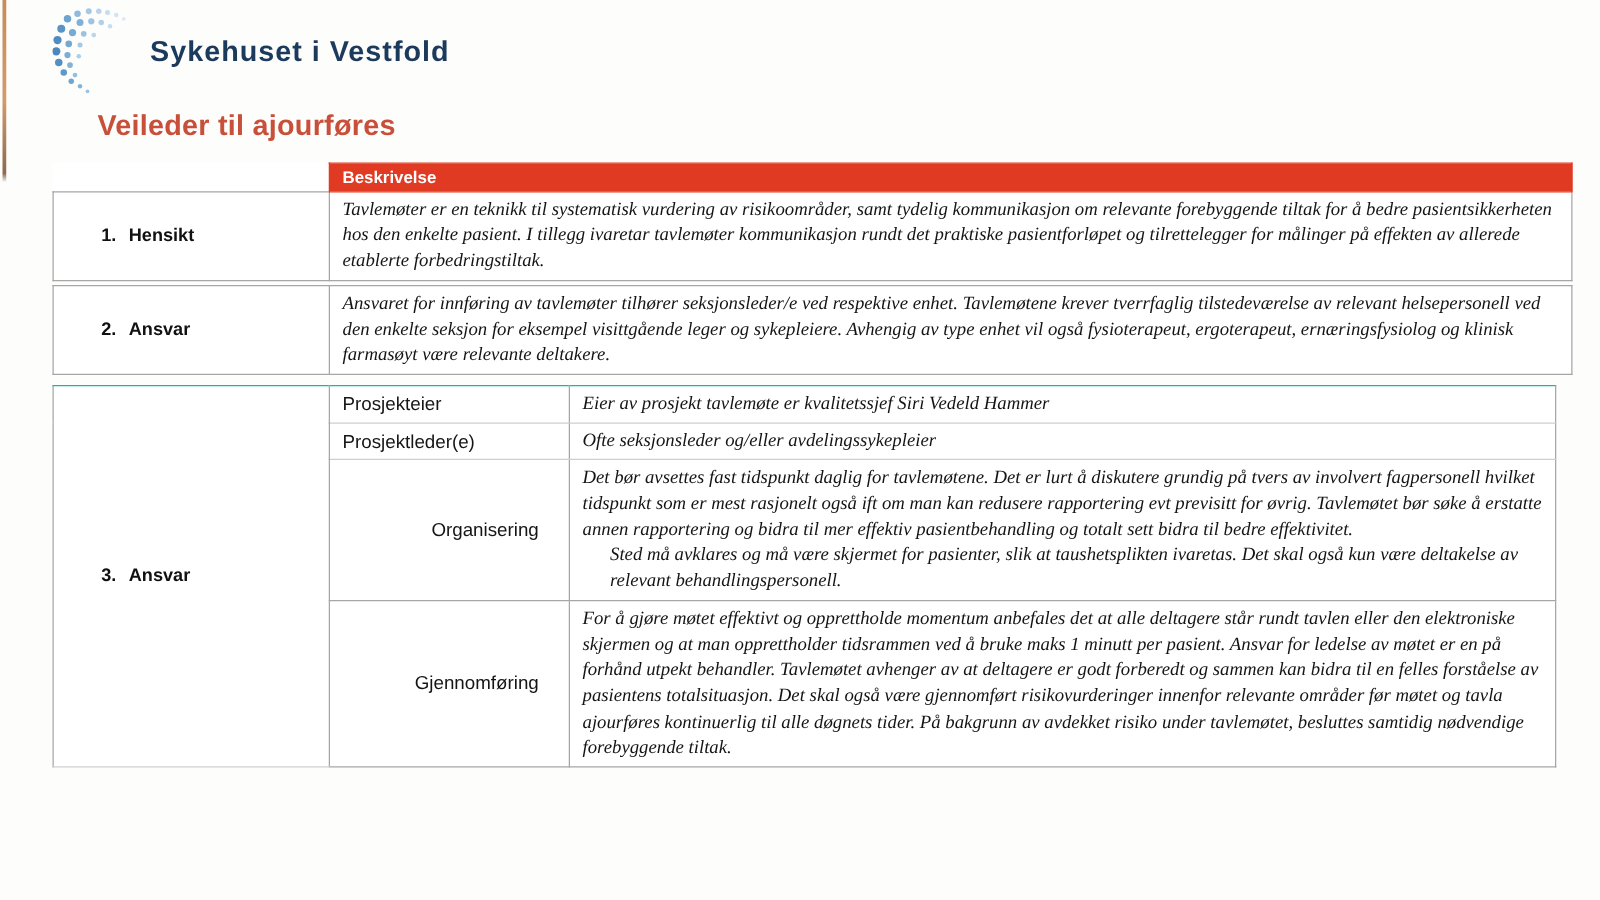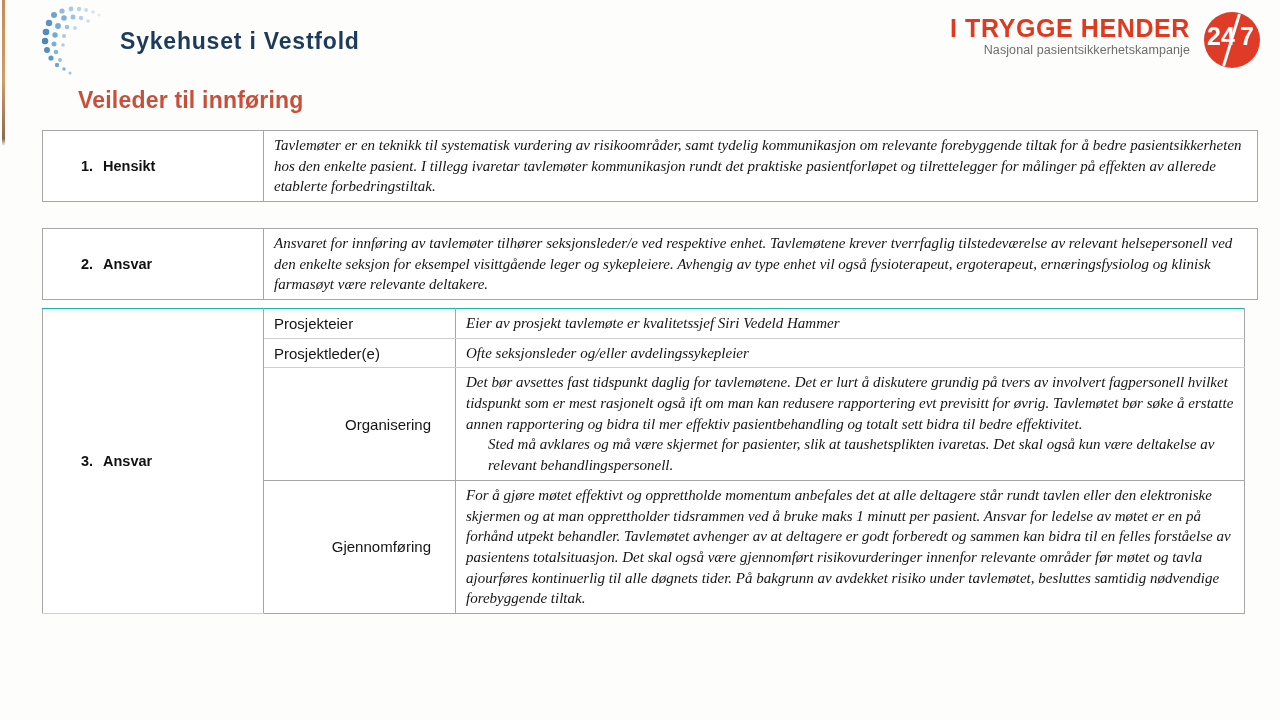--- a/index.html
+++ b/index.html
@@ -231,39 +231,34 @@
         <circle cx="14" cy="48" r="2.3" fill="#85b3d8"></circle>
         <circle cx="9" cy="54" r="2.6" fill="#5f99c8"></circle>
         <circle cx="18" cy="56" r="1.9" fill="#95bfe0"></circle>
         <circle cx="15" cy="61" r="2.2" fill="#6fa5d1"></circle>
         <circle cx="22" cy="65" r="1.8" fill="#86b4d9"></circle>
         <circle cx="28" cy="69" r="1.5" fill="#9cc3e3"></circle>
       </svg>
       <div class="siv-word">Sykehuset i Vestfold</div>
     </div>
 
-    <div class="ith-logo">
-      <div class="ith-main">I TRYGGE HENDER</div>
-      <div class="ith-sub">Nasjonal pasientsikkerhetskampanje</div>
-      <div class="ith-circle">
-        <span class="num n24">24</span>
-        <span class="slash"></span>
-        <span class="num n7">7</span>
-      </div>
-    </div>
   </div>
 
-  <div class="page-title">Veileder til innføring</div>
+  <div class="page-title">Veileder til ajourføres</div>
 
   <table class="tbl" id="table1">
     <colgroup>
         <col style="width:221px">
         <col>
       </colgroup>
     <tbody>
+        <tr>
+      <td class="hdr-blank"></td>
+      <td class="hdr-cell">Beskrivelse</td>
+    </tr>
     <tr>
       <td class="label-cell">
         <span class="num">1.</span><span>Hensikt</span>
       </td>
       <td class="body-cell">Tavlemøter er en teknikk til systematisk vurdering av risikoområder, samt tydelig kommunikasjon om relevante forebyggende tiltak for å bedre pasientsikkerheten hos den enkelte pasient. I tillegg ivaretar tavlemøter kommunikasjon rundt det praktiske pasientforløpet og tilrettelegger for målinger på effekten av allerede etablerte forbedringstiltak.</td>
     </tr>
   </tbody>
     </table>
 
   <table class="tbl" id="table2">

